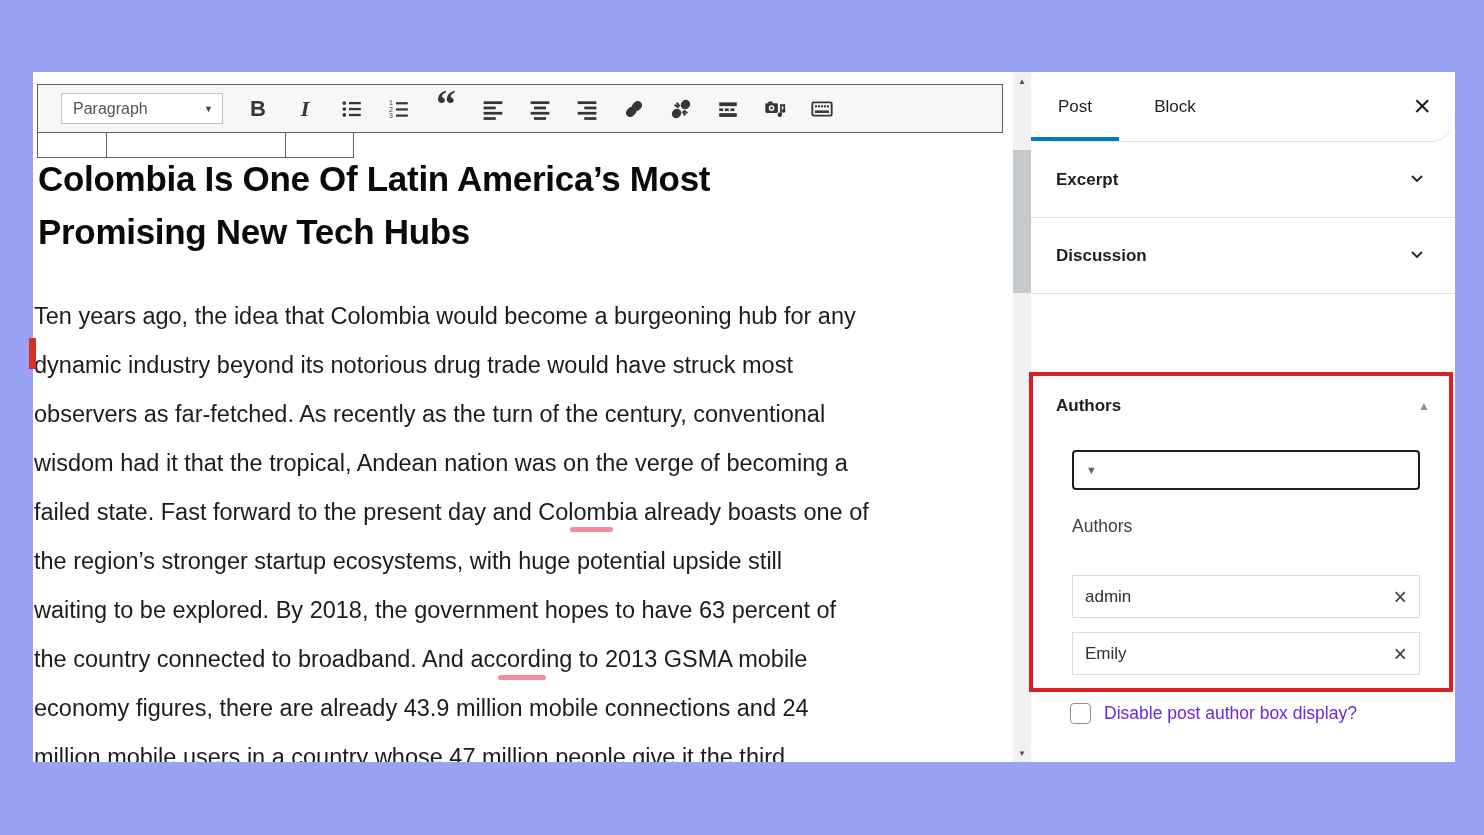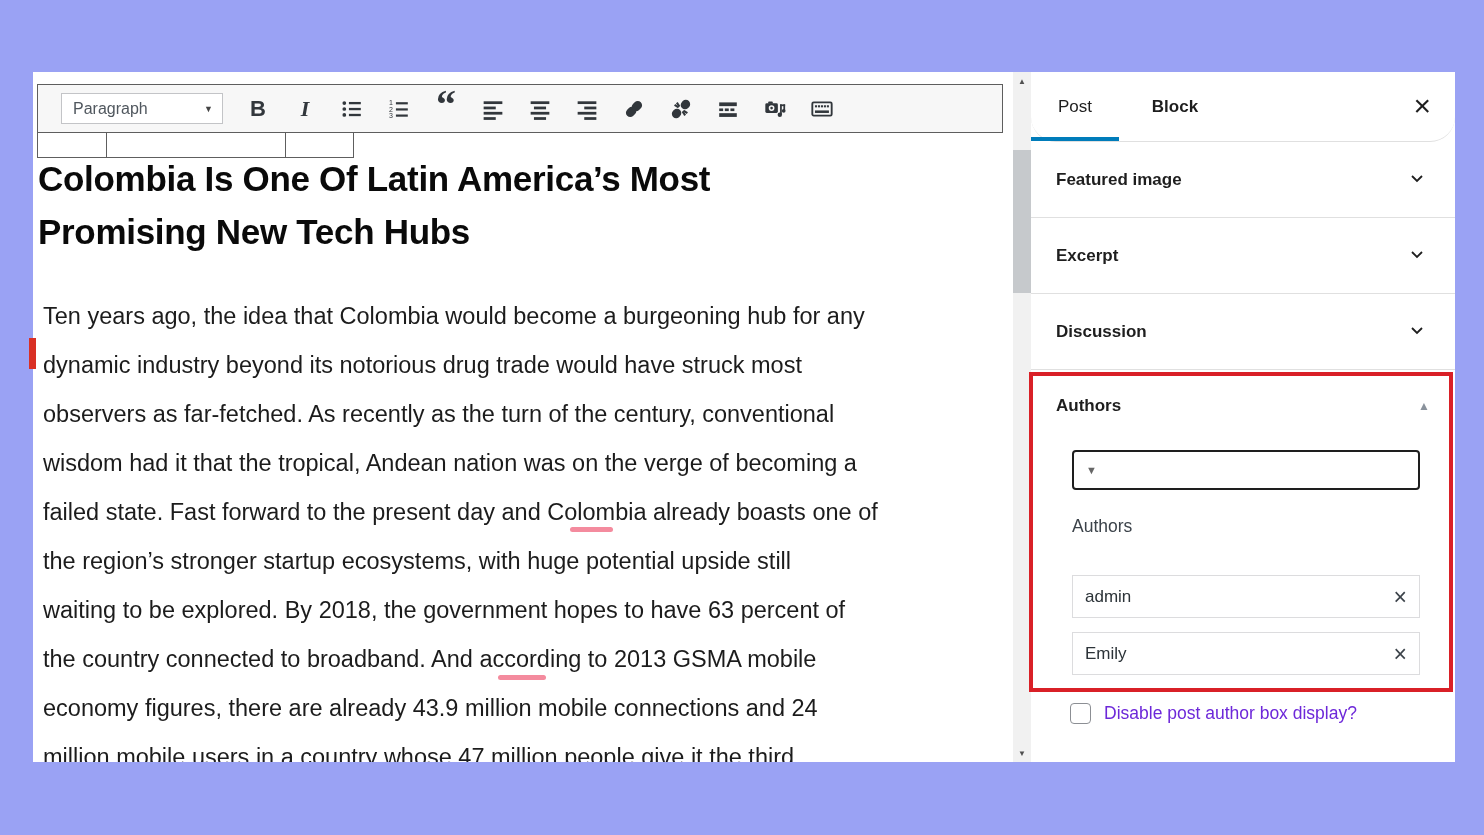--- a/index.html
+++ b/index.html
@@ -30,40 +30,40 @@
           font-family:"Liberation Serif", serif; color:#32373c; }
   .tb-q { font-size:40px; line-height:10px; font-weight:700;
           font-family:"Liberation Serif", serif; color:#32373c; height:18px; overflow:visible; }
 
   .clip-row { position:absolute; left:4px; top:61px; display:flex; }
   .clip-cell { height:25px; background:#fff; border:1px solid #5e5e5e; border-top:none; margin-right:-1px; }
   .clip-cell.c1 { width:70px; } .clip-cell.c2 { width:180px; } .clip-cell.c3 { width:69px; }
 
   .post-title { position:absolute; left:5px; top:80px; font-size:35px; line-height:53px;
                 font-weight:700; color:#0a0a0a; letter-spacing:-0.3px; cursor:text; }
-  .post-body  { position:absolute; left:10px; top:220px; font-size:23.5px; line-height:49px;
+  .post-body  { position:absolute; left:1px; top:220px; font-size:23.5px; line-height:49px;
                 color:#1c1c1c; white-space:nowrap; cursor:text; }
   .grammar-underline { position:absolute; height:5px; border-radius:2.5px;
                        background:var(--pink,#f48b9e); }
   #grammar-1 { left:537px; top:455px; width:43px; }
   #grammar-2 { left:465px; top:603px; width:48px; }
 
   
   .vscroll { position:relative; width:18px; height:100%; background:#f1f1f1; flex:none; }
   .vscroll .arrow { position:absolute; left:0; width:18px; height:16px; display:flex;
                     align-items:center; justify-content:center; font-size:8px; color:#505050; }
   .vscroll .arrow.up { top:1px; } .vscroll .arrow.down { bottom:1px; }
   .vthumb { position:absolute; left:0; top:78px; width:18px; height:143px; background:#c6c9cc; }
 
   
   .sidebar { position:relative; width:424px; height:100%; background:#fff; }
   .tabs { position:absolute; top:0; left:0; width:100%; height:70px;
           border-bottom:1px solid #e0e0e0; display:flex;border-radius:25px; }
   .tab { height:100%; display:flex; align-items:center; justify-content:center;
-         font-size:17px; color:#1e1e1e; position:relative; cursor:pointer;font-weight:bold; }
+         font-size:17px; color:#1e1e1e; position:relative; cursor:pointer; }
   .tab.t0 { width:88px; } .tab.t1 { width:112px; }
   .tab.active { font-weight:500; }
   .tab.active::after { content:""; position:absolute; left:0; right:0; bottom:0; height:4px;
                        background:var(--blue,#007cba); }
   .close-btn { position:absolute; right:24px; top:17px; font-size:30px; font-weight:300;
                color:#1e1e1e; background:none; border:none; line-height:34px; cursor:pointer; }
 
   .panels { position:absolute; top:70px; left:0; width:100%; }
   .panel { height:76px; border-bottom:1px solid #e0e0e0; display:flex; align-items:center;
            justify-content:space-between; padding:0 26px 0 25px; cursor:pointer; }
@@ -291,26 +291,20 @@
     <div class="tabs">
         <div class="tab t0 active">Post</div>
         <div class="tab t1">Block</div>
       </div>
     <button class="close-btn">
       <span>×</span>
     </button>
 
     <div class="panels">
         <div class="panel">
-          <span class="plabel">Featured image</span>
-          <span class="chev"><svg viewBox="0 0 24 24">
-              <polyline points="7,10 12,15 17,10"></polyline>
-            </svg></span>
-        </div>
-        <div class="panel">
           <span class="plabel">Excerpt</span>
           <span class="chev"><svg viewBox="0 0 24 24">
               <polyline points="7,10 12,15 17,10"></polyline>
             </svg></span>
         </div>
         <div class="panel">
           <span class="plabel">Discussion</span>
           <span class="chev"><svg viewBox="0 0 24 24">
               <polyline points="7,10 12,15 17,10"></polyline>
             </svg></span>

